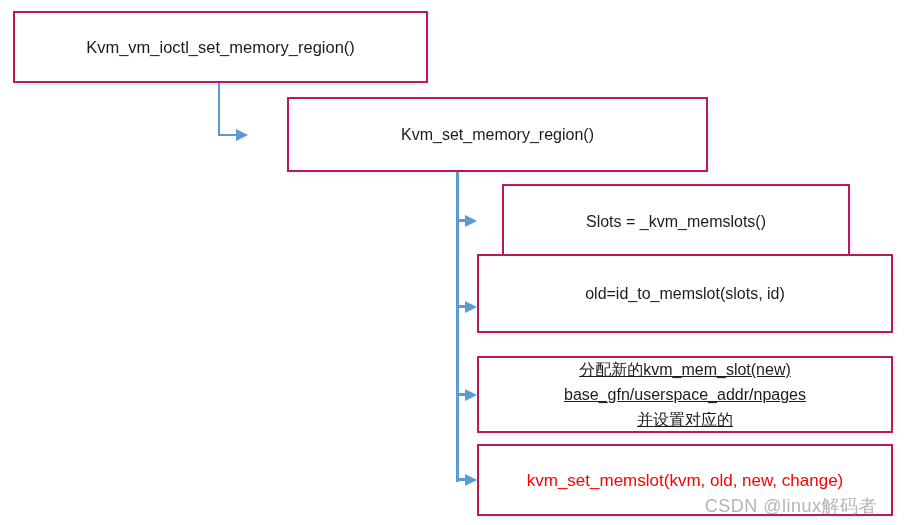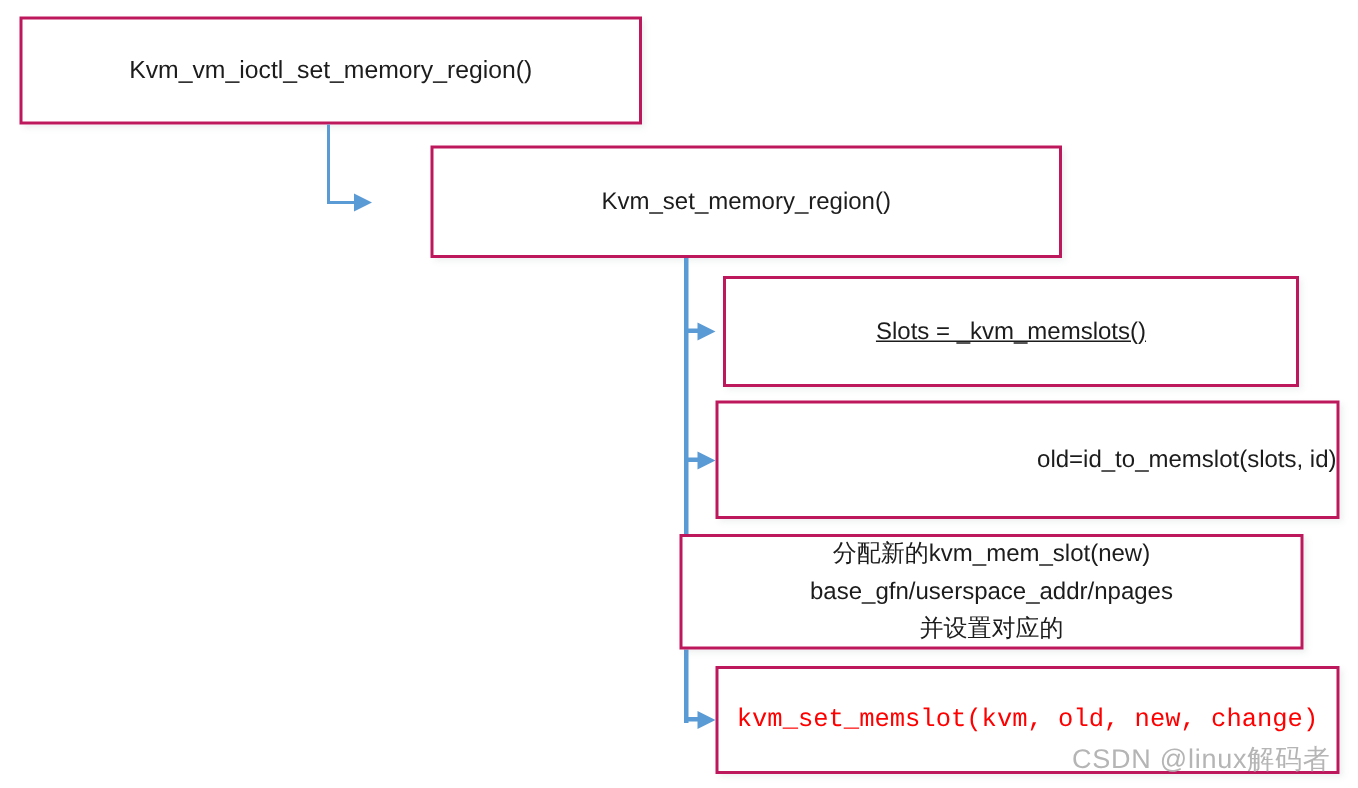--- a/index.html
+++ b/index.html
@@ -26,24 +26,24 @@
     align-items: center;
     justify-content: center;
     text-align: center;
     color: #1c1c1c;
     font-size: 16px;
     line-height: 25px;
   }
   .node .line { white-space: nowrap; }
   #node-1 { left: 13px;  top: 11px;  width: 415px; height: 72px; font-size: 16.5px; }
   #node-2 { left: 247px; top: 97px;  width: 421px; height: 75px; margin-left: 40px; }
-  #node-3 { left: 482px; top: 184px; width: 384px; height: 74px; text-decoration: underline; }
-  #node-4 { left: 477px; top: 267px; width: 416px; height: 79px; align-items: flex-end; }
-  #node-5 { left: 453px; top: 356px; width: 416px; height: 77px; }
-  #node-6 { left: 477px; top: 444px; width: 416px; height: 72px; font-size: 17px; font-family: Liberation Mono, monospace; }
+  #node-3 { left: 502px; top: 184px; width: 348px; height: 74px; }
+  #node-4 { left: 477px; top: 254px; width: 416px; height: 79px; }
+  #node-5 { left: 477px; top: 356px; width: 416px; height: 77px; text-decoration: underline; }
+  #node-6 { left: 477px; top: 444px; width: 416px; height: 72px; font-size: 17px; }
   #node-6 .line { color: #fe0000; }
 
   .conn {
     position: absolute;
     background: #5b9bd5;
   }
   .arrowhead {
     position: absolute;
     width: 0;
     height: 0;
@@ -61,21 +61,21 @@
   #c3-a { left: 465px; top: 215px; }
   #c4-h { left: 456px; top: 305px; width: 10px; height: 3px; }
   #c4-a { left: 465px; top: 301px; }
   #c5-h { left: 456px; top: 393px; width: 10px; height: 3px; }
   #c5-a { left: 465px; top: 389px; }
   #c6-h { left: 456px; top: 478px; width: 10px; height: 3px; }
   #c6-a { left: 465px; top: 474px; }
 
   .watermark {
     position: absolute;
-    right: 18px;
+    right: 28px;
     top: 494px;
     font-size: 18px;
     color: #b5b5b5;
     letter-spacing: 0.5px;
     white-space: nowrap;
     z-index: 5;
   }
 </style>
 </head>
 <body>

